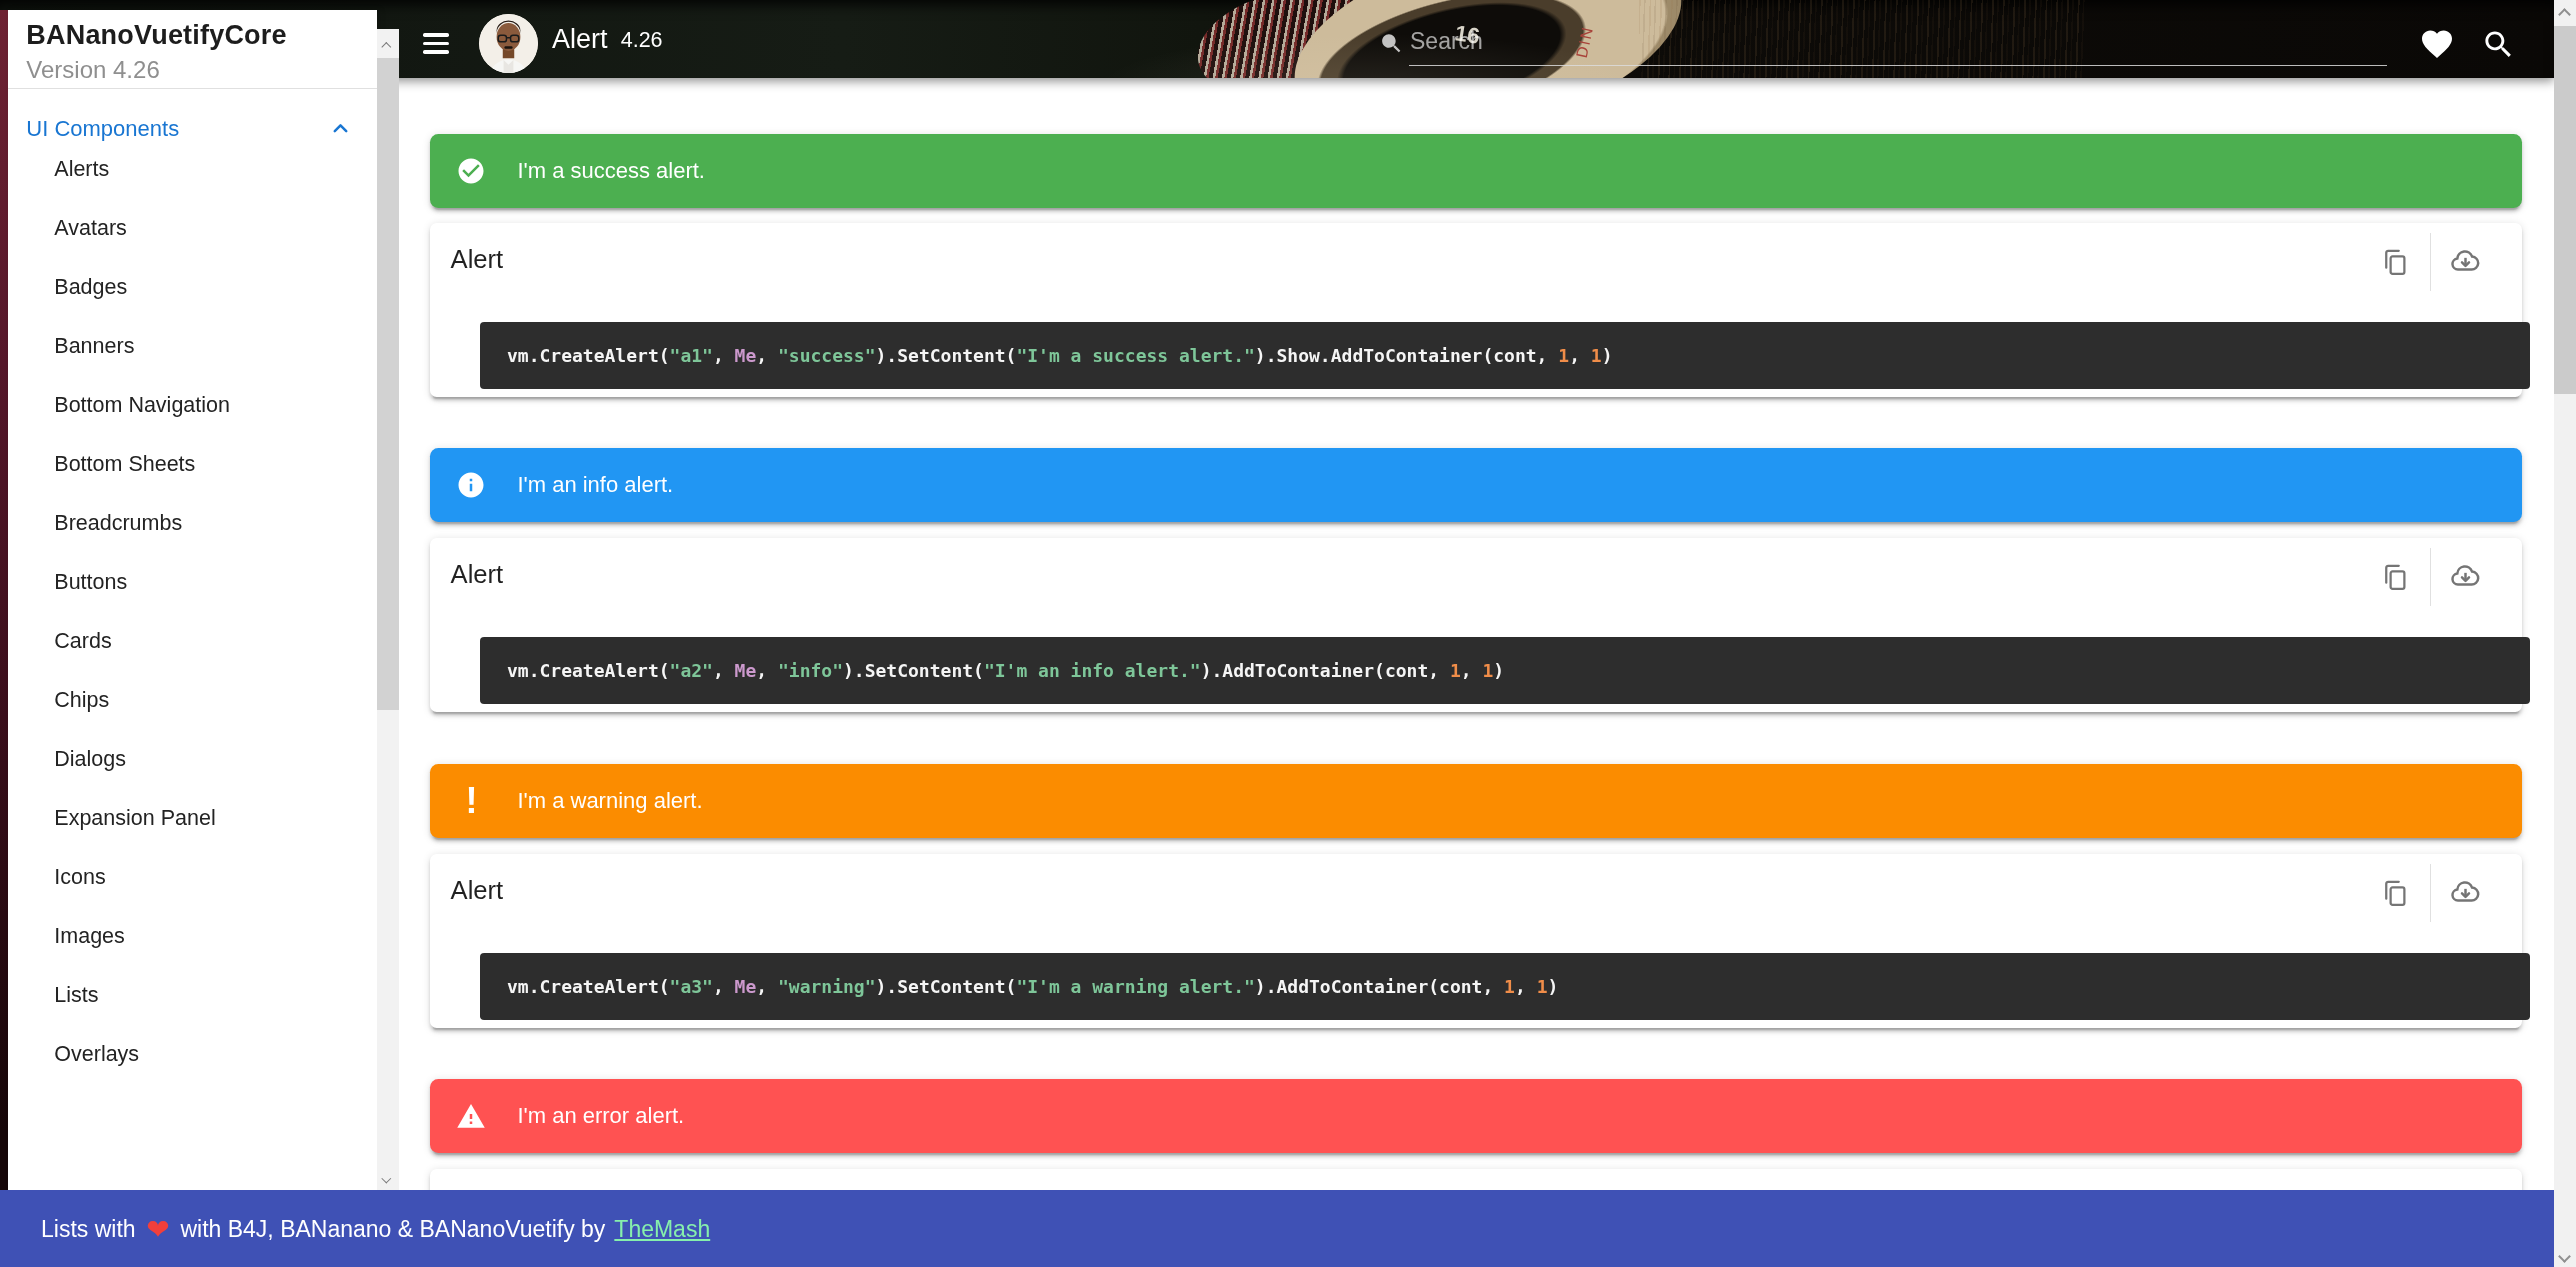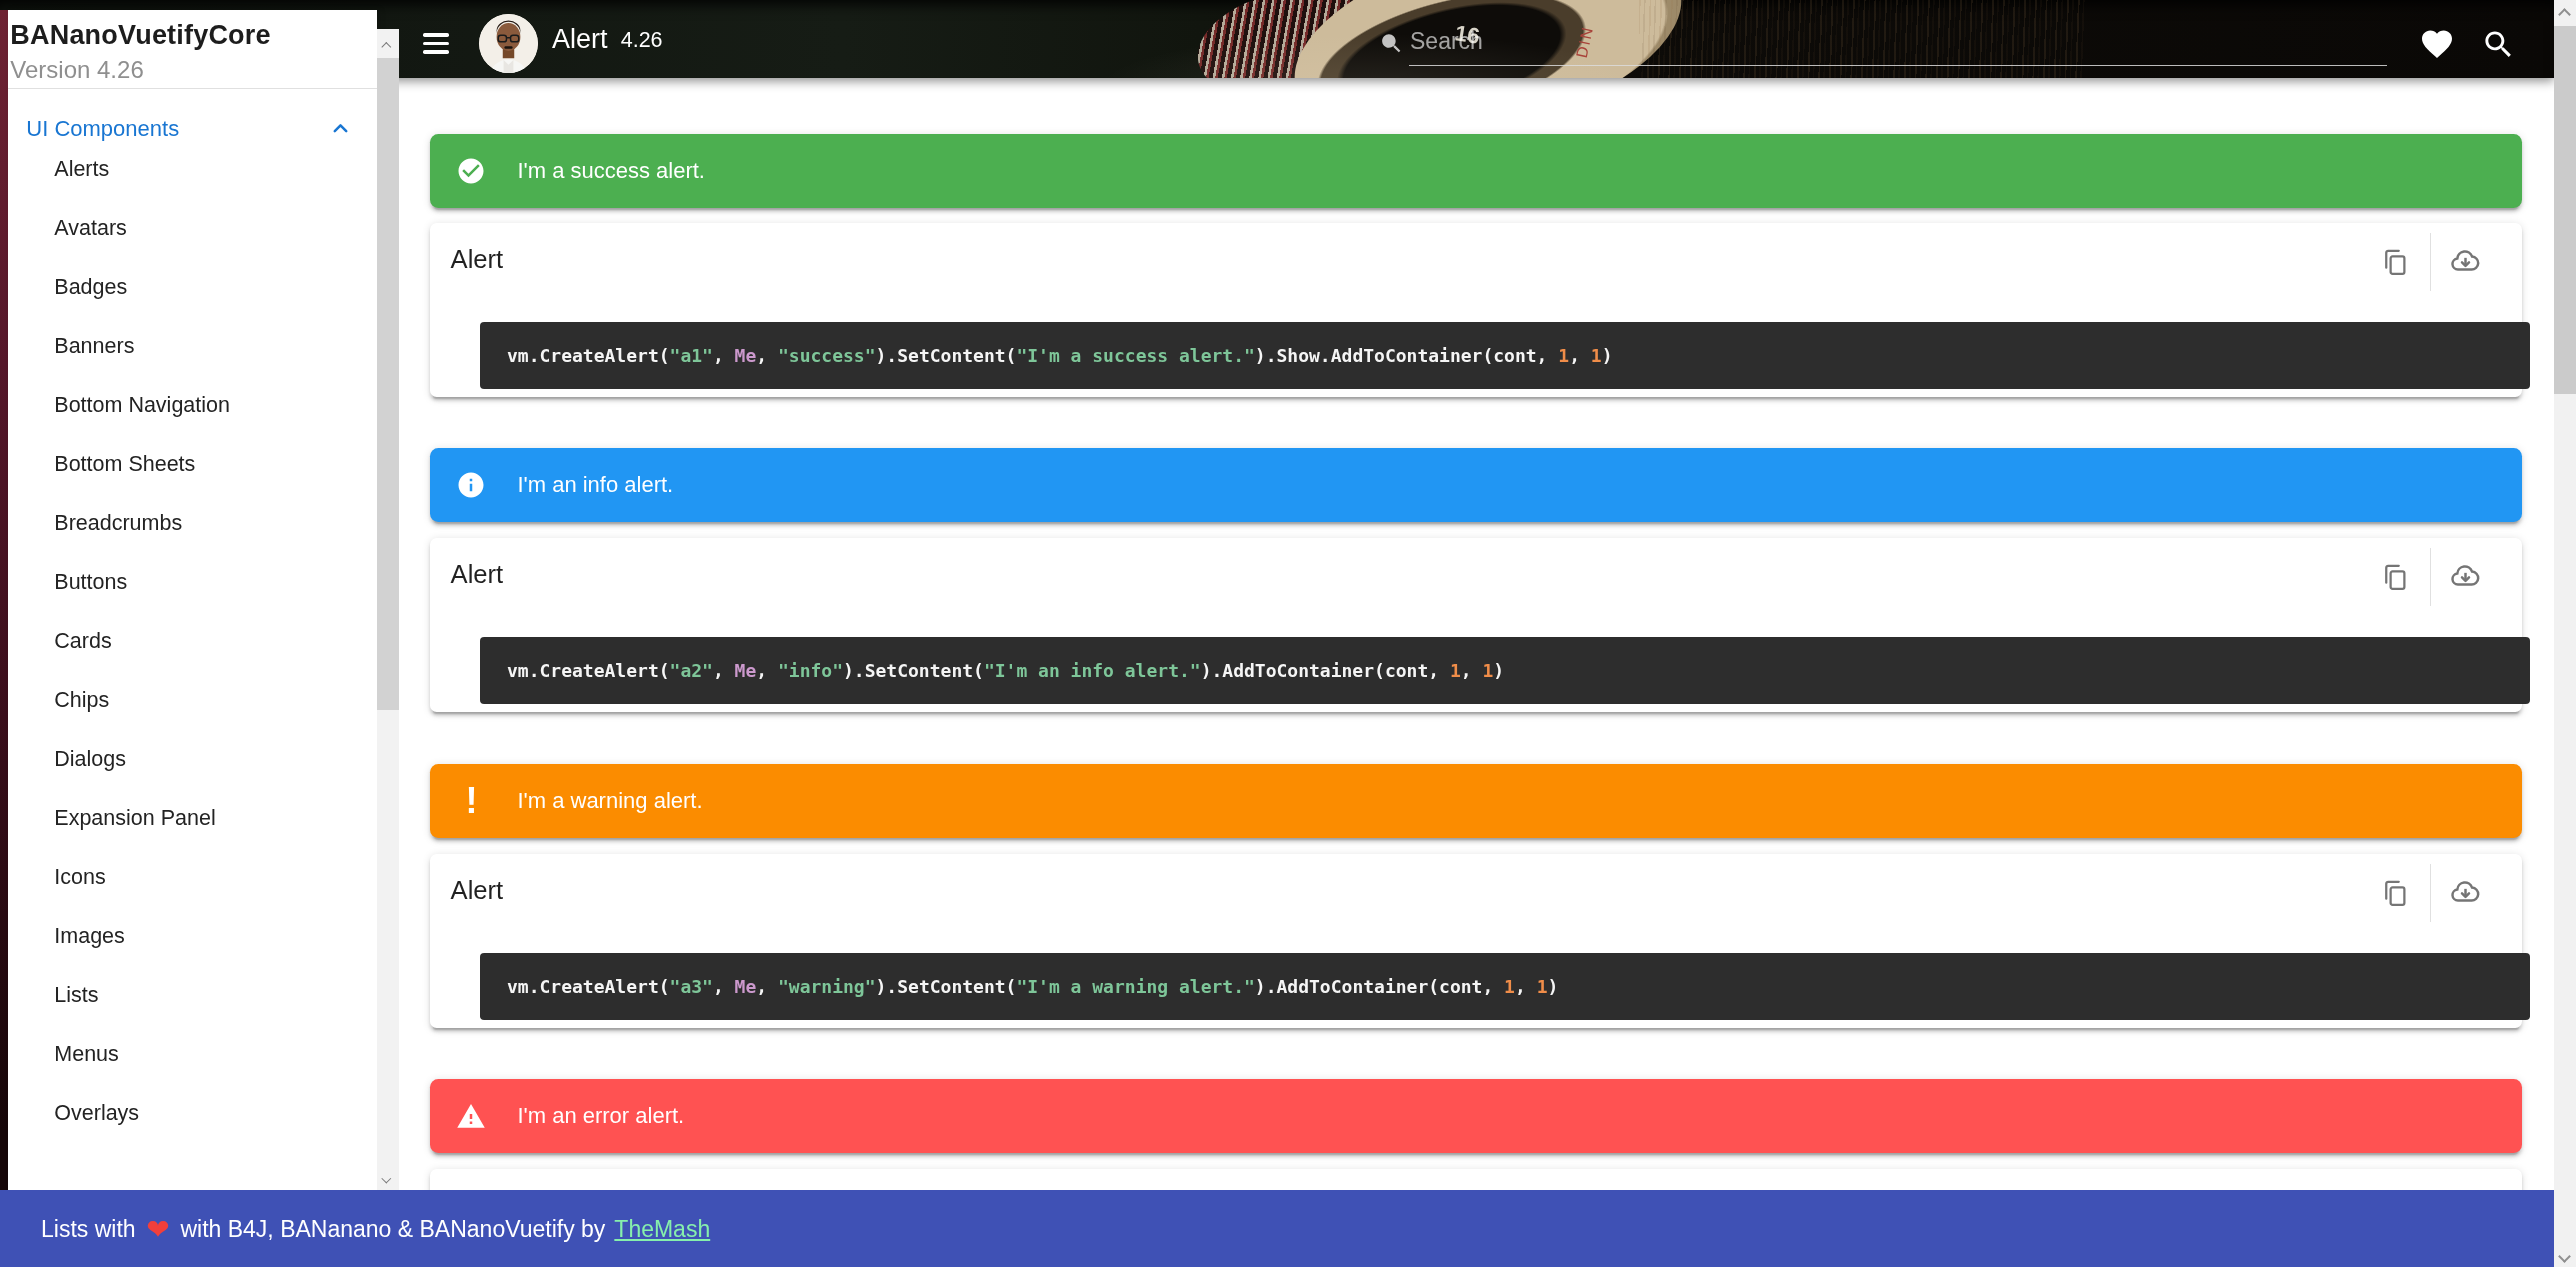--- a/index.html
+++ b/index.html
@@ -48,21 +48,21 @@
   #heart-btn { left:2417px; }
   #search-btn { left:2478px; }
 
   
   #left-stripe { position:absolute; left:0; top:10px; width:8.3px; height:1180px; z-index:7;
                  background:linear-gradient(#6e2233 0%, #55172a 30%, #3a0e1b 60%, #160608 95%); }
 
   
   #sidebar { position:absolute; left:8.3px; top:10px; width:369px; height:1258px; background:#fff; z-index:10;
              box-shadow:2.5px 0 6.6px rgba(0,0,0,.12); }
-  .sb-head { position:absolute; left:0; top:0; width:100%; height:79px; border-bottom:0.8px solid #e0e0e0; padding:10px 0 0 2px; }
+  .sb-head { position:absolute; left:0; top:0; width:100%; height:79px; border-bottom:0.8px solid #e0e0e0; padding:10px 0 0 18px; }
   .sb-title { font-size:27px; font-weight:700; color:#1d1d1d; letter-spacing:0.2px; }
   .sb-sub { font-size:24px; color:#8f8f8f; margin-top:5px; }
   .sb-group { position:absolute; left:0; top:93px; width:100%; height:51px; display:flex; align-items:center;
               padding-left:18px; cursor:pointer; }
   .sb-group-label { color:#1976D2; font-size:22px; }
   .sb-group svg { position:absolute; left:320px; top:13.2px; }
   #sidebar-items { position:absolute; left:0; top:147px; width:100%; }
   .sb-item { height:59px; display:flex; align-items:flex-start; padding-left:46px; font-size:21.5px;
              color:#232323; cursor:pointer; }
 
@@ -227,23 +227,20 @@
         <div class="sb-item">
           <span>Icons</span>
         </div>
         <div class="sb-item">
           <span>Images</span>
         </div>
         <div class="sb-item">
           <span>Lists</span>
         </div>
         <div class="sb-item">
-          <span>Menus</span>
-        </div>
-        <div class="sb-item">
           <span>Overlays</span>
         </div>
       </nav>
   </aside>
 
   <div id="sidebar-scrollbar">
     <span class="sb-arrow" style="top:10px;"><span class="chev up small"></span></span>
     <div class="thumb"></div>
     <span class="sb-arrow" style="top:1141px;"><span class="chev down small"></span></span>
   </div>

